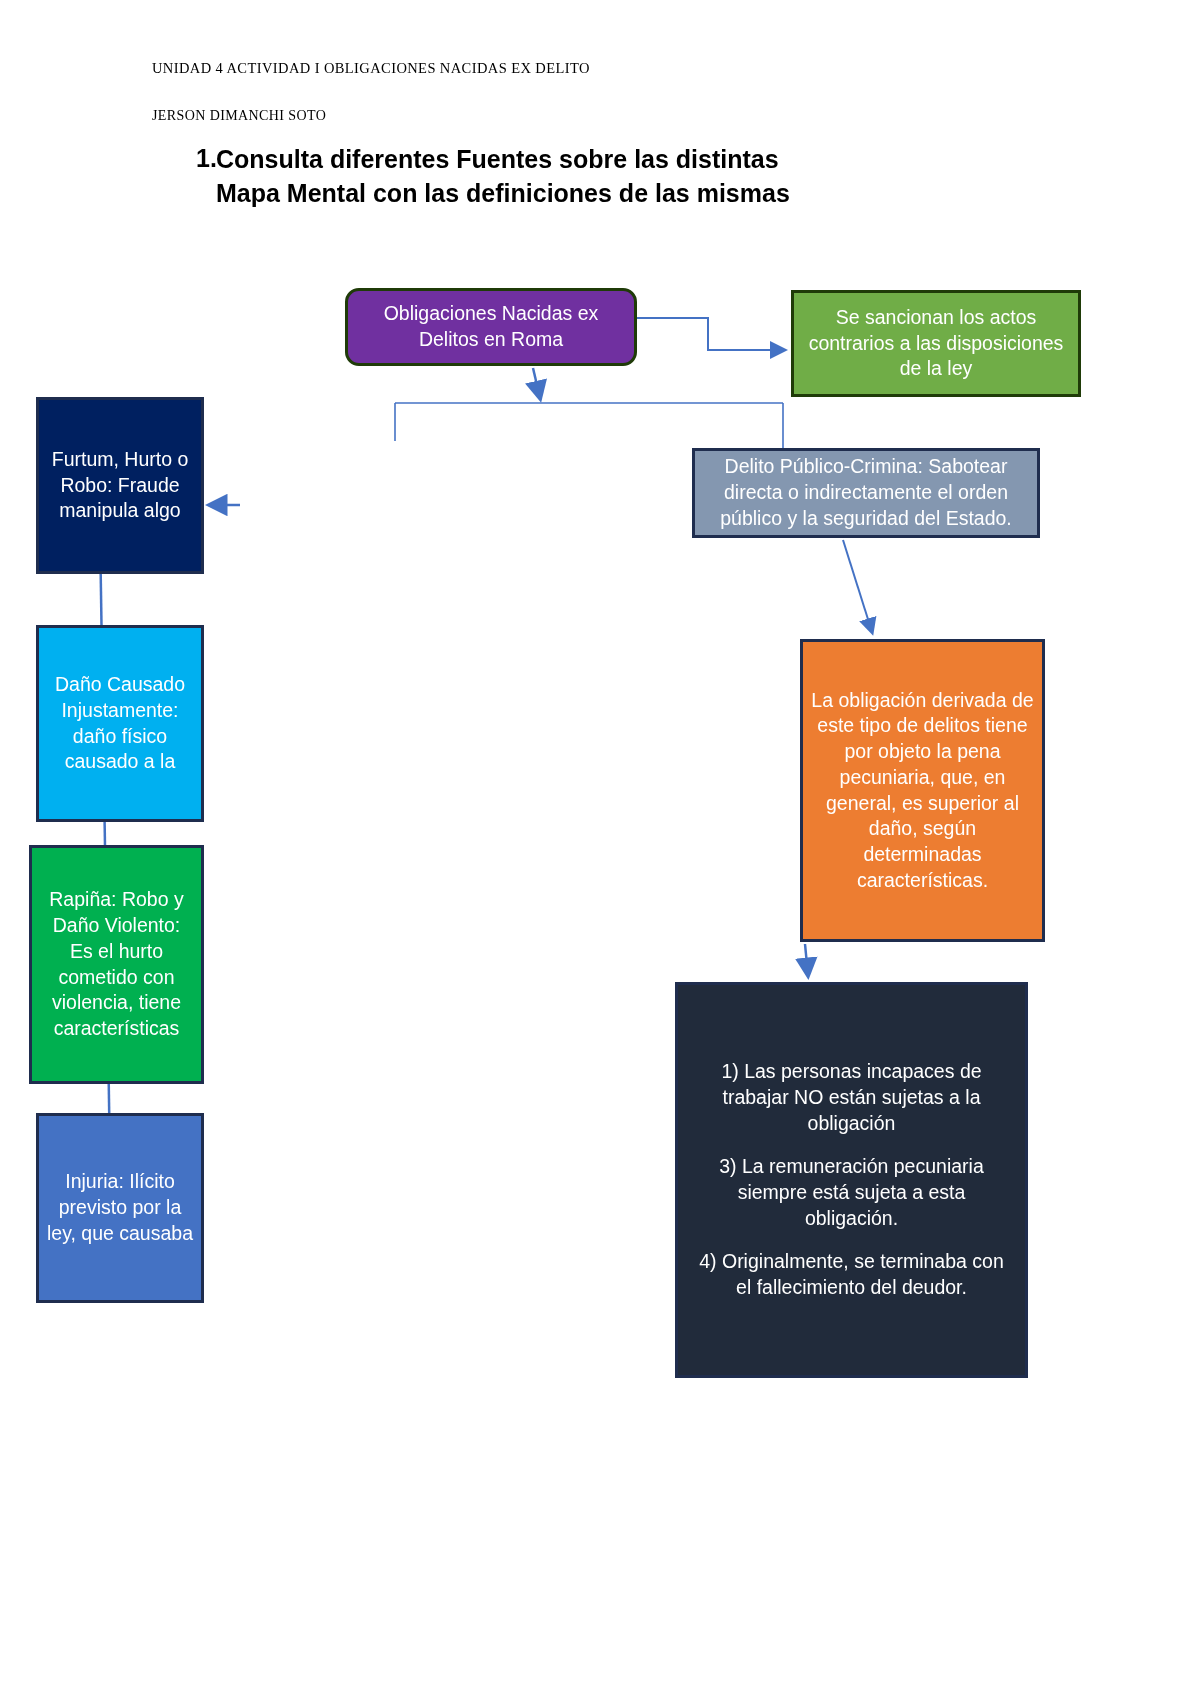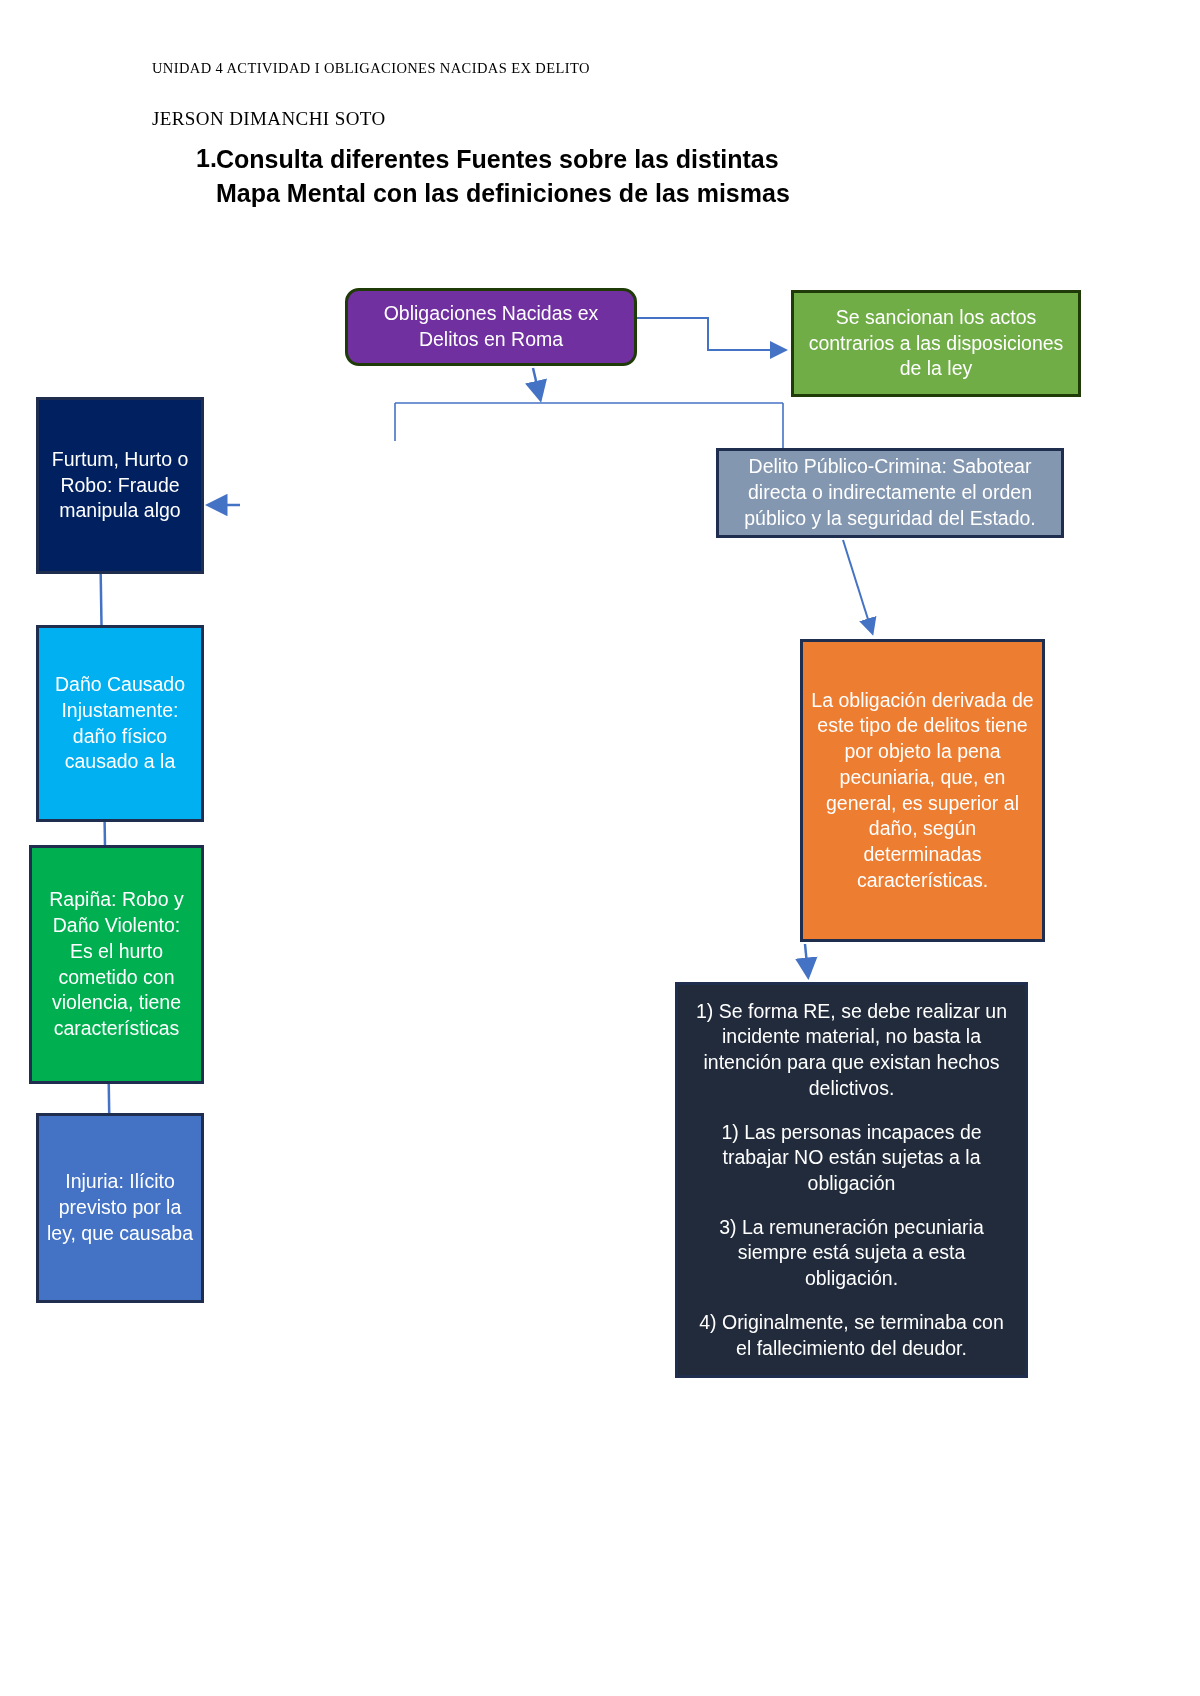--- a/index.html
+++ b/index.html
@@ -30,21 +30,21 @@
     font-size: 14.5px;
     letter-spacing: 0.4px;
     color: #000000;
     white-space: nowrap;
   }
   .doc-author {
     position: absolute;
     left: 152px;
     top: 108px;
     font-family: "Liberation Serif", serif;
-    font-size: 19px;
+    font-size: 14px;
     letter-spacing: 0.4px;
     color: #000000;
     white-space: nowrap;
   }
 
   
   .heading-wrap {
     position: absolute;
     left: 196px;
     top: 142px;
@@ -116,21 +116,20 @@
     left: 237px; top: 441px; width: 407px; height: 118px;
     background: #5B9BD5;
     border: 3px solid #1F2D4E;
     font-size: 19.5px;
   }
   #node-publico {
     left: 692px; top: 448px; width: 348px; height: 90px;
     background: #8497B0;
     border: 3px solid #1F2D4E;
     font-size: 19.5px;
-    margin-left: 24px;
   }
   #node-furtum {
     left: 36px; top: 397px; width: 168px; height: 177px;
     background: #002060;
     border: 3px solid #1F2D4E;
     font-size: 19.5px;
   }
   #node-dano {
     left: 36px; top: 625px; width: 168px; height: 197px;
     background: #00B0F0;
@@ -243,21 +242,20 @@
     <div class="node" id="node-injuria">
       <span class="txt">Injuria: Ilícito previsto por la ley, que causaba</span>
     </div>
 
     <div class="node" id="node-obligacion">
       <span class="txt">La obligación derivada de este tipo de delitos tiene por objeto la pena pecuniaria, que, en general, es superior al daño, según determinadas características.</span>
     </div>
 
     <div class="node" id="node-lista">
       <div class="txt">
-        <p>1) Se forma RE, se debe realizar un incidente material, no basta la intención para que existan hechos delictivos.</p>
         <p>1) Las personas incapaces de trabajar NO están sujetas a la obligación</p>
         <p>3) La remuneración pecuniaria siempre está sujeta a esta obligación.</p>
         <p>4) Originalmente, se terminaba con el fallecimiento del deudor.</p>
       </div>
     </div>
 
   </div>
 </div>
 
 </body></html>

